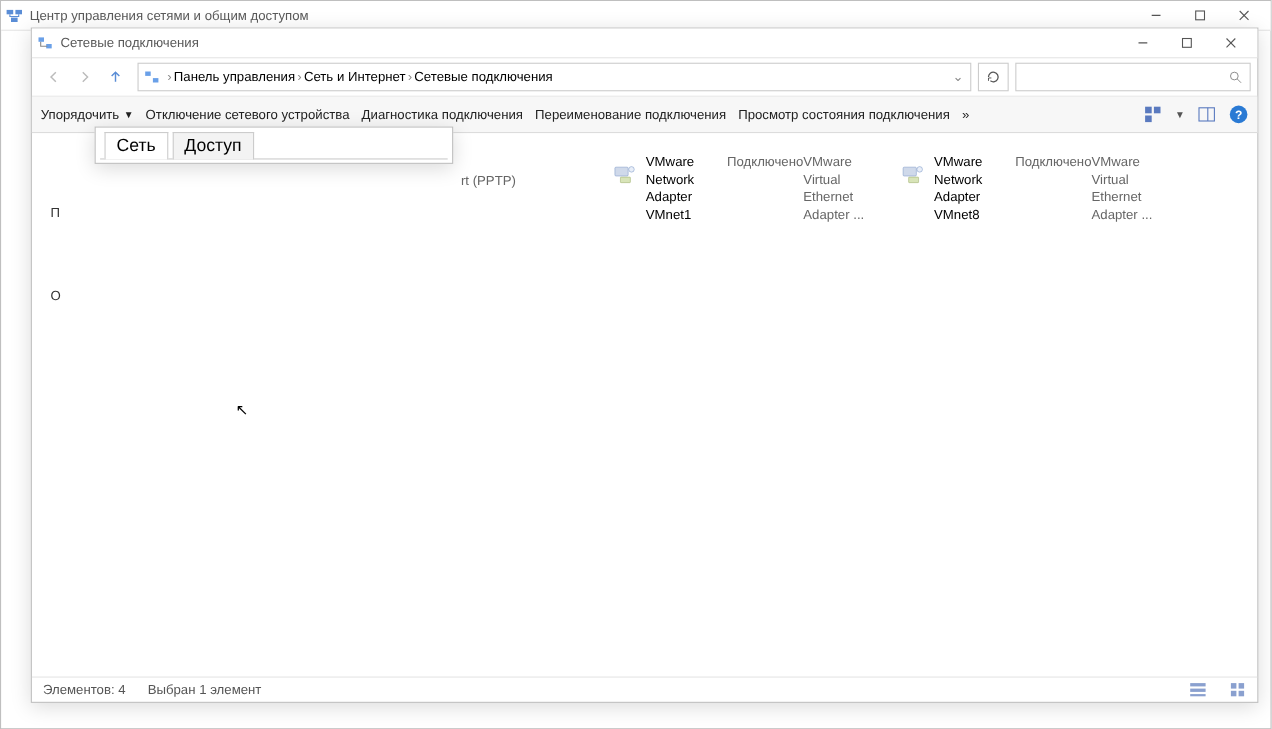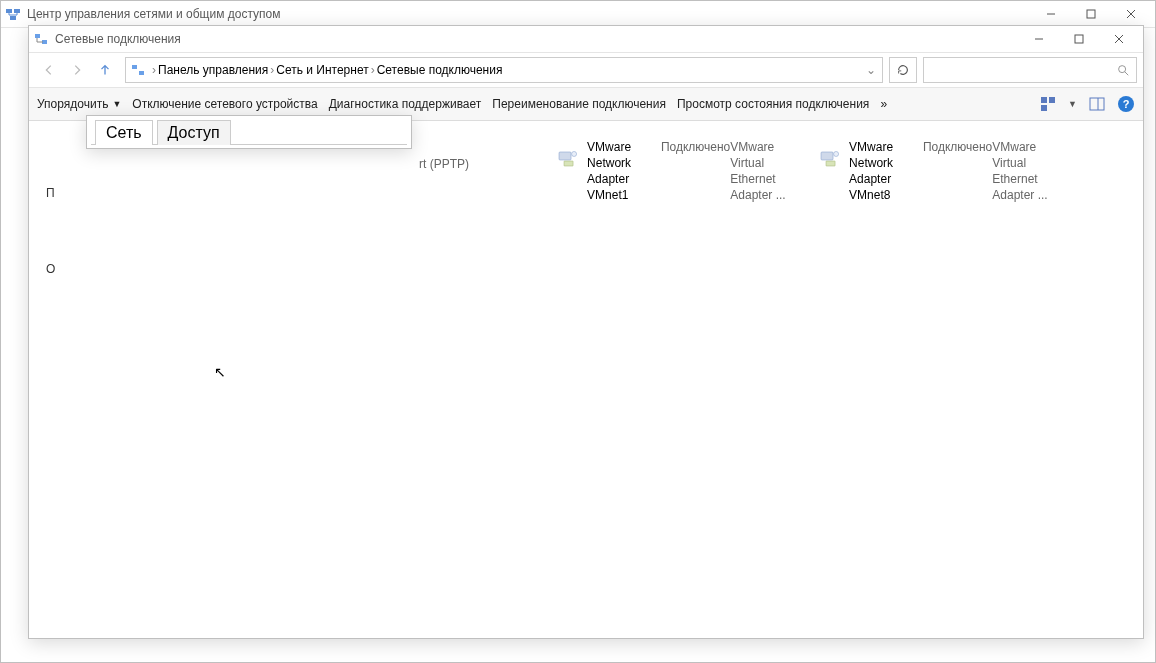--- a/index.html
+++ b/index.html
@@ -177,21 +177,21 @@
 
   <div class="tbar">
     <div class="titem">
         <span>Упорядочить</span> 
         <span style="font-size:9px">▼</span>
       </div>
     <div class="titem">
         <span>Отключение сетевого устройства</span>
       </div>
     <div class="titem">
-        <span>Диагностика поддерживает</span>
+        <span>Диагностика подключения</span>
       </div>
     <div class="titem">
         <span>Переименование подключения</span>
       </div>
     <div class="titem">
         <span>Просмотр состояния подключения</span>
       </div>
     <div class="titem">
         <span>»</span>
       </div>
@@ -235,20 +235,36 @@
           <circle cx="34" cy="10" r="5" fill="#e8eef8" stroke="#7f9ac8"></circle>
         </svg>
       <div class="adinfo">
         <span class="nm">VMware Network Adapter VMnet8</span>
         <span class="st">Подключено</span>
         <span class="dv">VMware Virtual Ethernet Adapter ...</span>
       </div>
     </div>
   </div>
 
+  <div class="statusbar">
+    <span>Элементов: 4</span>
+    <span>Выбран 1 элемент</span>
+    <div class="flex"></div>
+    <svg class="sbicon" viewBox="0 0 16 16">
+        <rect x="1" y="2" width="14" height="3" fill="currentColor"></rect>
+        <rect x="1" y="7" width="14" height="3" fill="currentColor"></rect>
+        <rect x="1" y="12" width="14" height="2" fill="currentColor"></rect>
+      </svg>
+    <svg class="sbicon" viewBox="0 0 16 16">
+        <rect x="2" y="2" width="5" height="5" fill="currentColor"></rect>
+        <rect x="9" y="2" width="5" height="5" fill="currentColor"></rect>
+        <rect x="2" y="9" width="5" height="5" fill="currentColor"></rect>
+        <rect x="9" y="9" width="5" height="5" fill="currentColor"></rect>
+      </svg>
+  </div>
 </div>
 
 <div id="ethwin" class="win">
   <div style="padding:0 4px">
     <div class="tabs">
       <div class="tab">Сеть</div>
       <div class="tab inactive">Доступ</div>
     </div>
   </div>
 </div>

